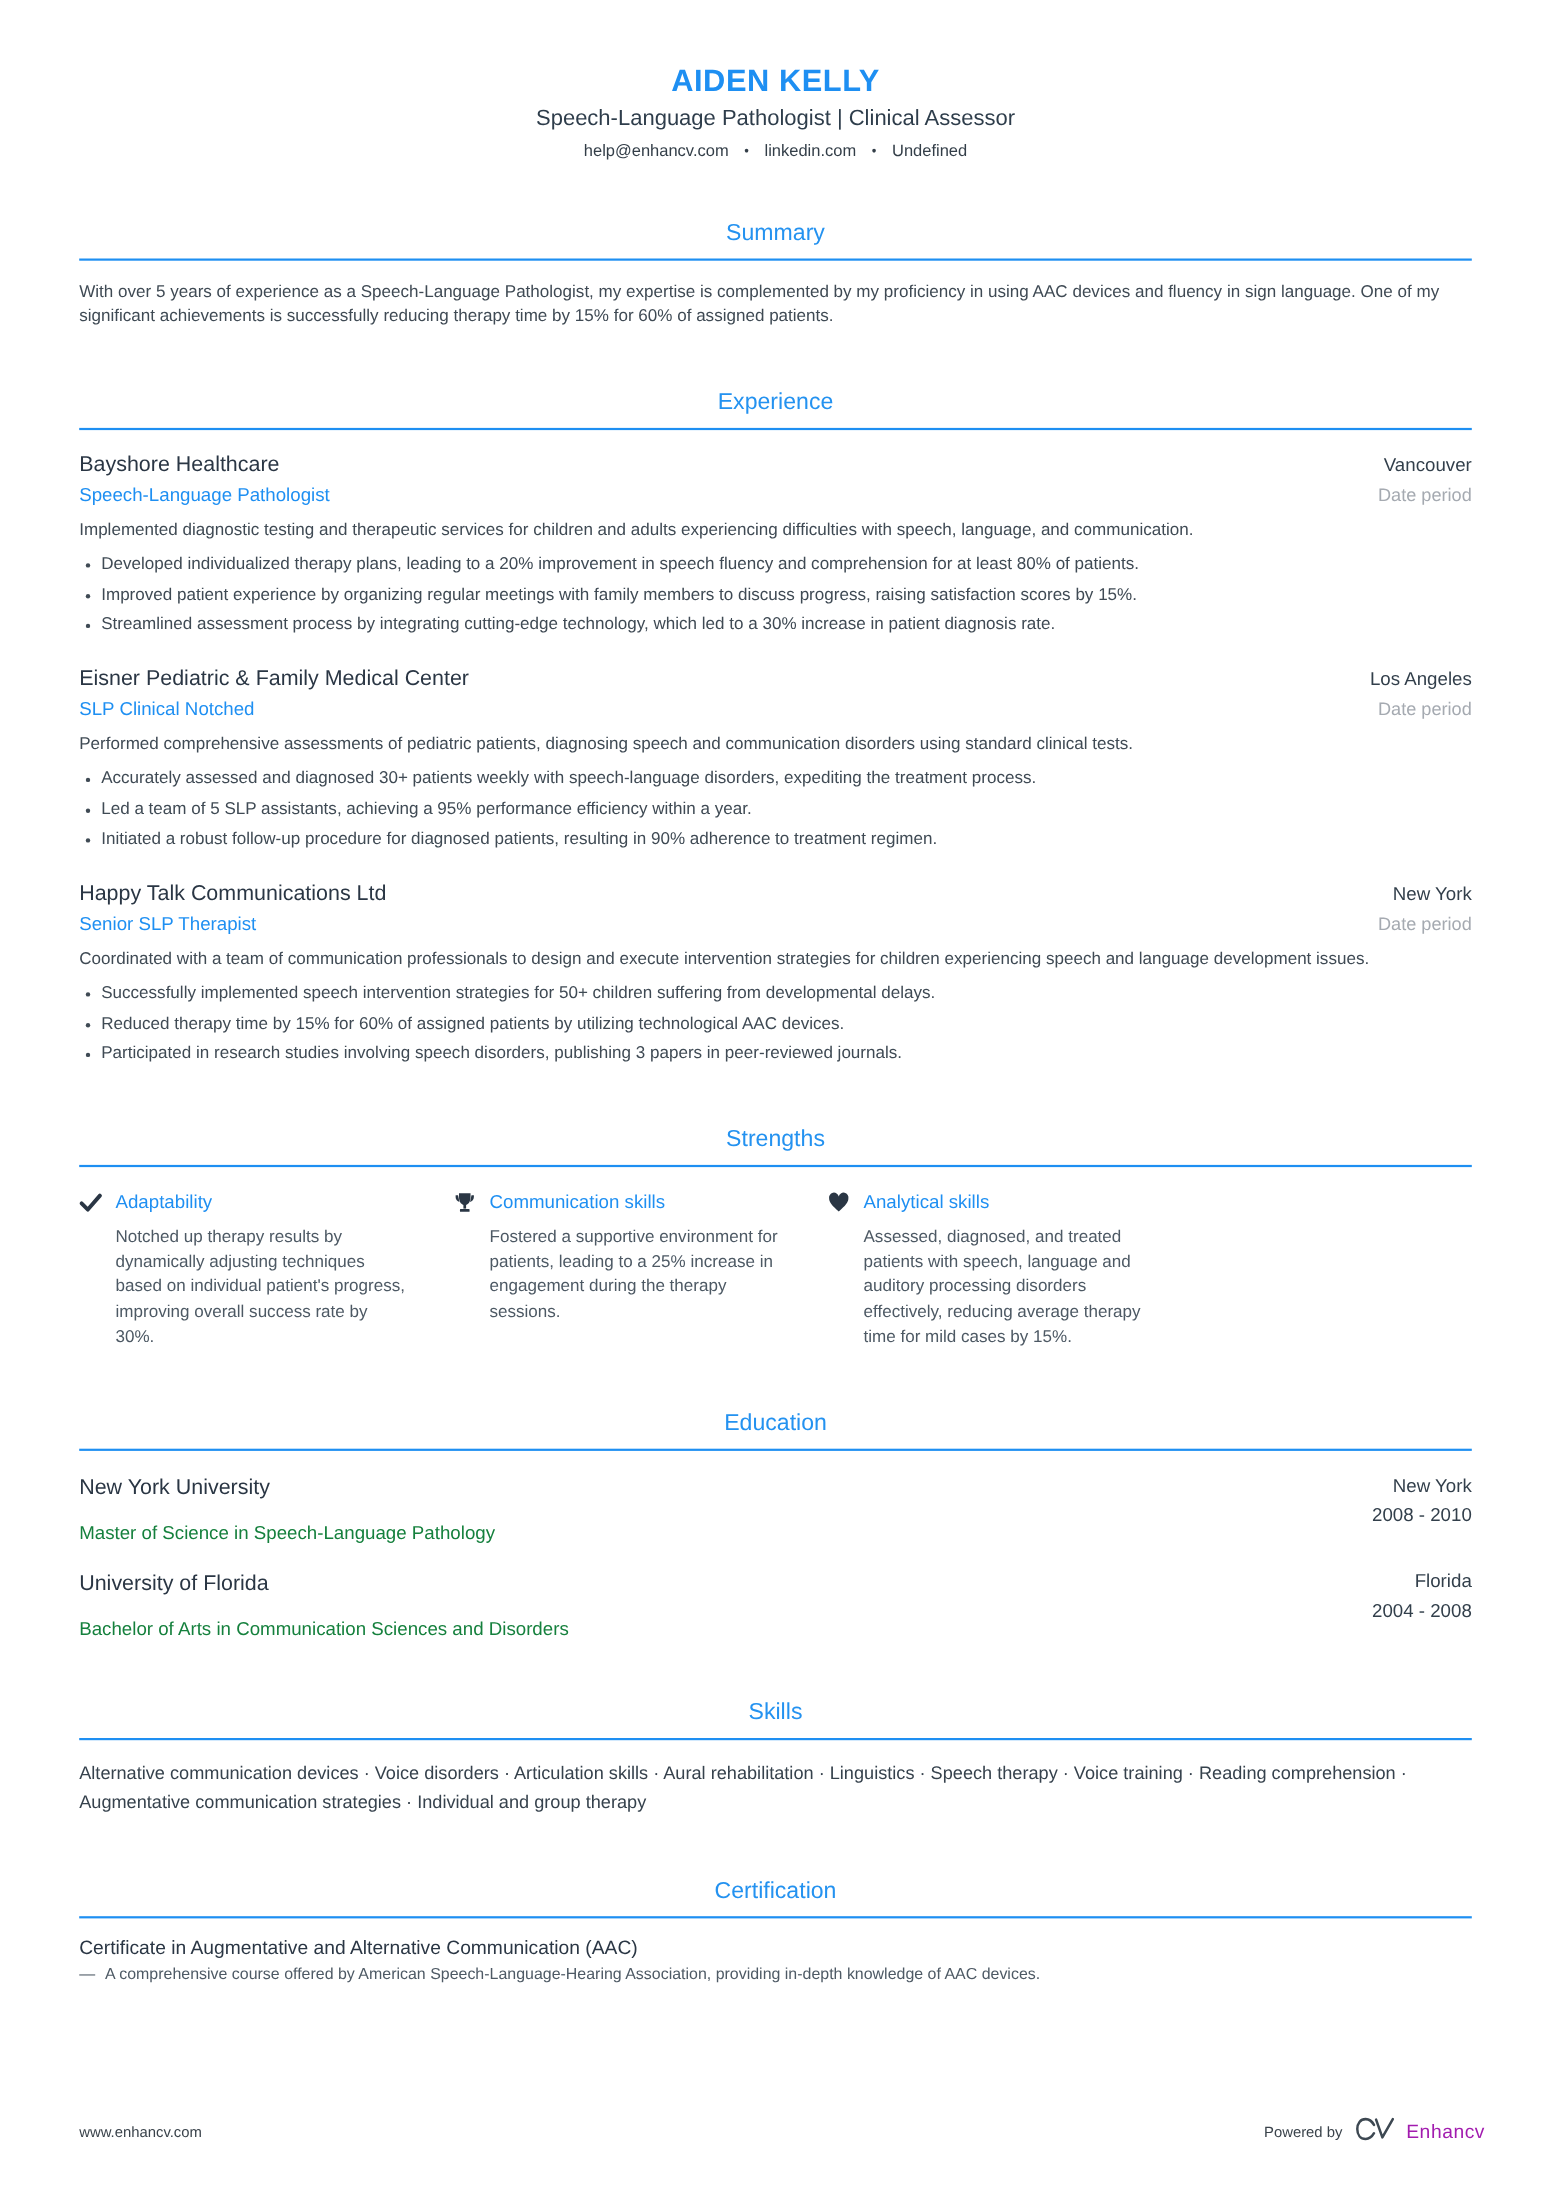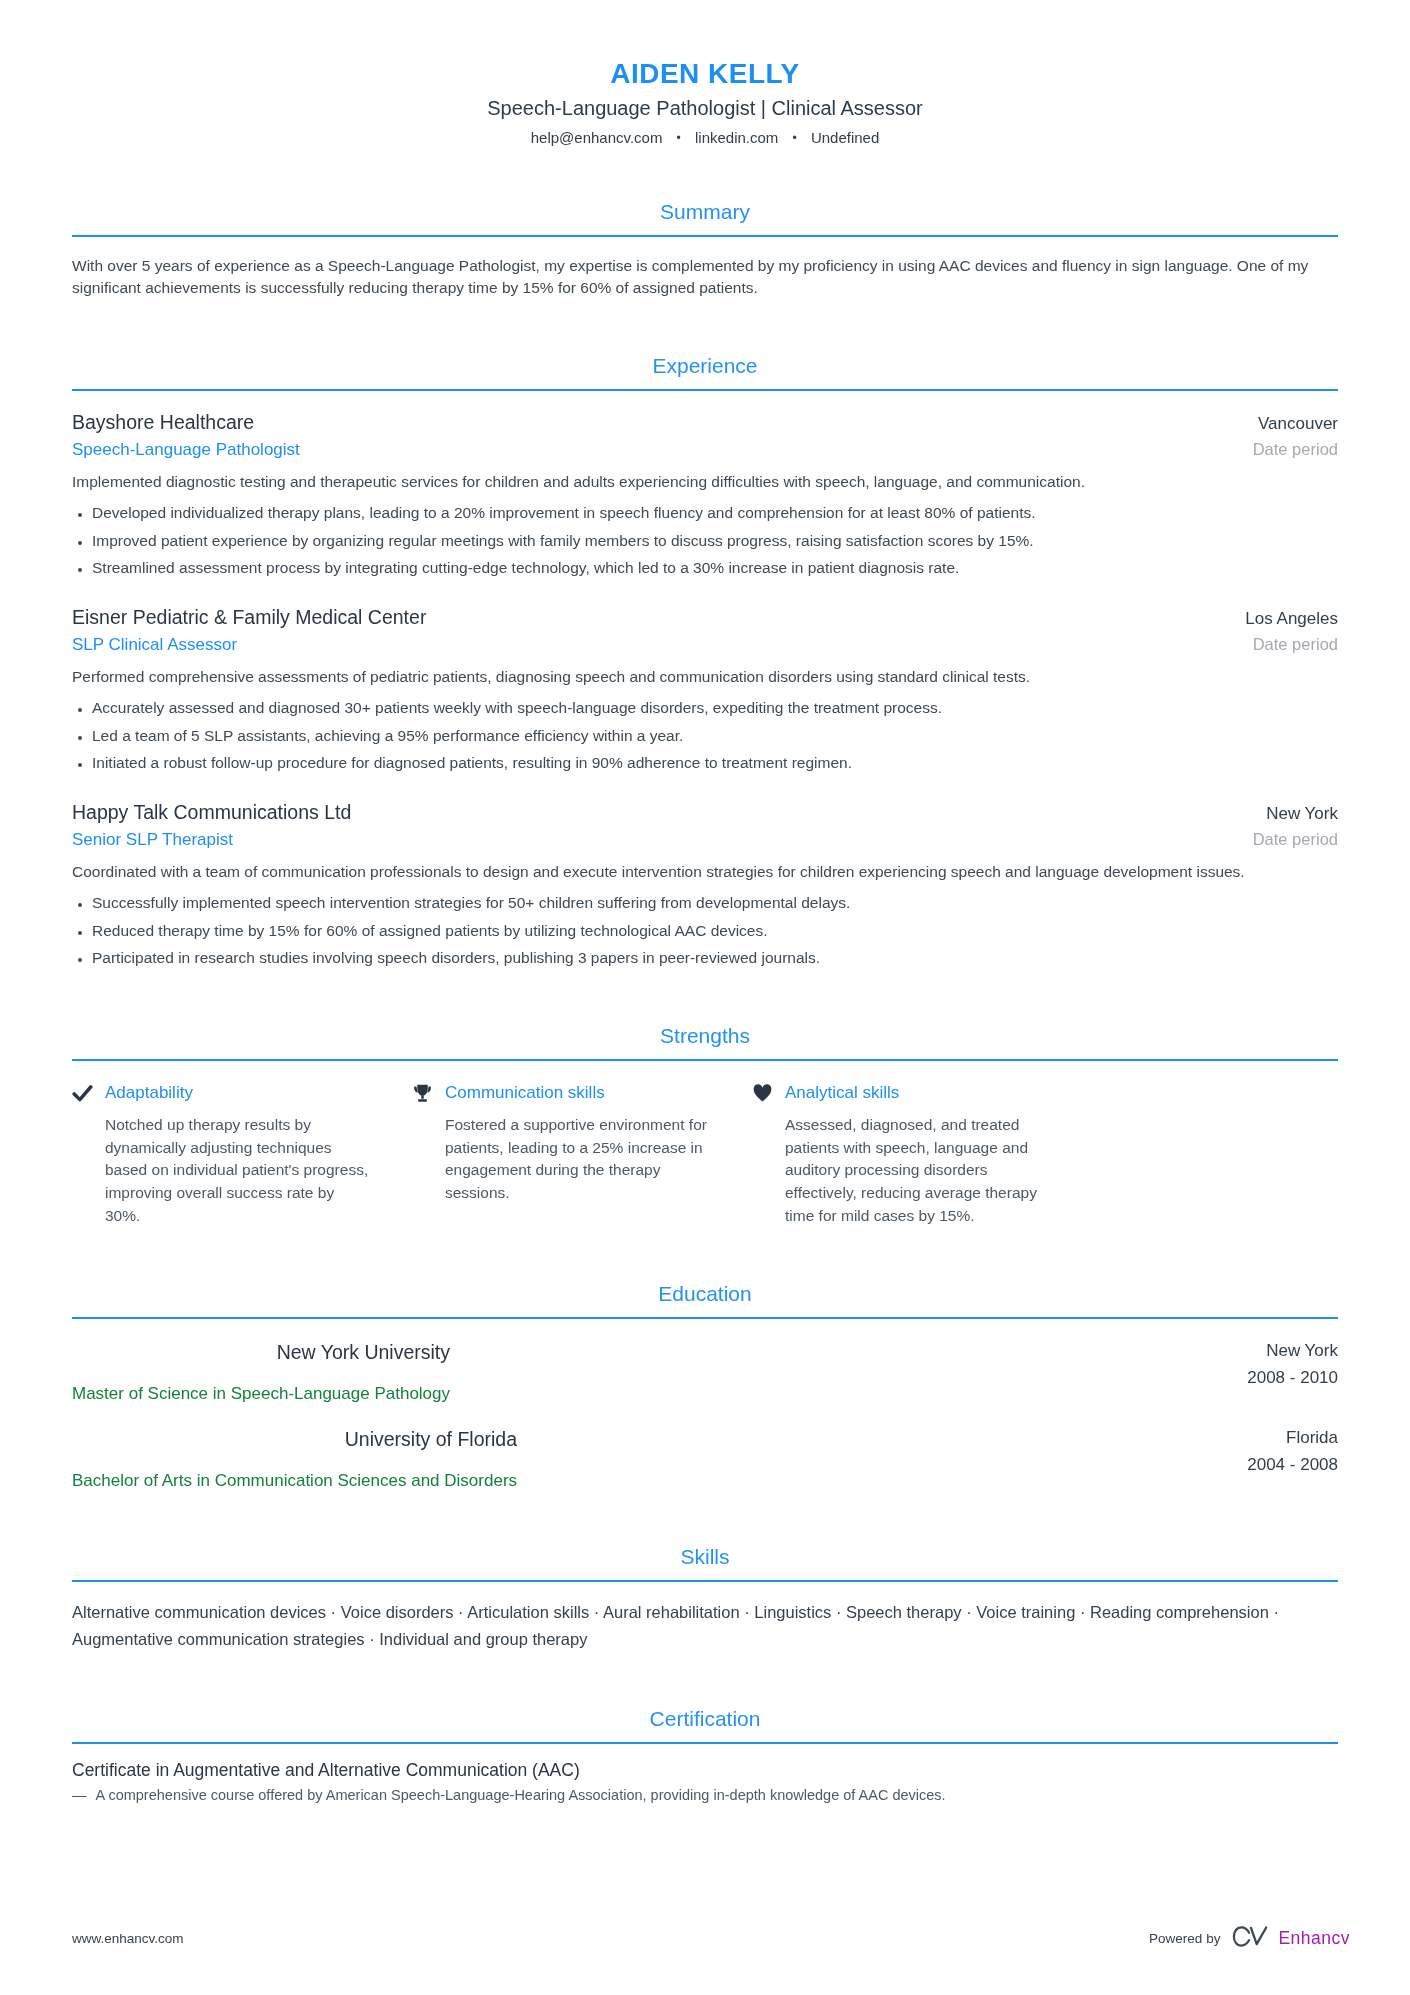--- a/index.html
+++ b/index.html
@@ -35,21 +35,21 @@
   ul.bullets li::marker { color:#3f4a54; font-size:12px; }
   
   .str-grid { display:grid; grid-template-columns:repeat(3,297px); column-gap:43px; margin-top:22px; }
   .str-title-row { display:flex; align-items:center; gap:12px; }
   .str-icon { width:21px; height:21px; flex:0 0 auto; display:inline-flex; }
   .str-title { font-size:17px; color:#1e8ff2; }
   .str-text { margin-top:10px; margin-left:33px; font-size:15.5px; line-height:1.48; color:#4d5964; }
   
   .edu { display:flex; justify-content:space-between; margin-top:22px; }
   .edu + .edu { margin-top:24px; }
-  .edu-school { font-size:19.5px; color:#2a3644;text-align:right; }
+  .edu-school { font-size:19.5px; color:#2a3644; }
   .edu-degree { font-size:17px; color:#15803d; margin-top:20px; }
   .edu-right { text-align:right; }
   .edu-loc { font-size:17px; color:#323f4b; }
   .edu-years { font-size:17px; color:#323f4b; margin-top:7px; }
   
   .skills-text { margin-top:17px; font-size:16.5px; line-height:1.62; color:#36424d; }
   
   .cert-title { margin-top:16px; font-size:17.5px; color:#2a3644; }
   .cert-desc-row { margin-top:6px; display:flex; gap:9px; align-items:baseline; }
   .cert-dash { font-size:14.5px; color:#4e5a65; }
@@ -106,21 +106,21 @@
         <li>Streamlined assessment process by integrating cutting-edge technology, which led to a 30% increase in patient diagnosis rate.</li>
       </ul>
     </div>
 
     <div class="job">
       <div class="job-row">
         <span class="job-company">Eisner Pediatric &amp; Family Medical Center</span>
         <span class="job-location">Los Angeles</span>
       </div>
       <div class="job-row">
-        <span class="job-role">SLP Clinical Assessor</span>
+        <span class="job-role">SLP Clinical Notched</span>
         <span class="job-period">Date period</span>
       </div>
       <p class="job-desc">Performed comprehensive assessments of pediatric patients, diagnosing speech and communication disorders using standard clinical tests.</p>
       <ul class="bullets">
         <li>Accurately assessed and diagnosed 30+ patients weekly with speech-language disorders, expediting the treatment process.</li>
         <li>Led a team of 5 SLP assistants, achieving a 95% performance efficiency within a year.</li>
         <li>Initiated a robust follow-up procedure for diagnosed patients, resulting in 90% adherence to treatment regimen.</li>
       </ul>
     </div>
 

